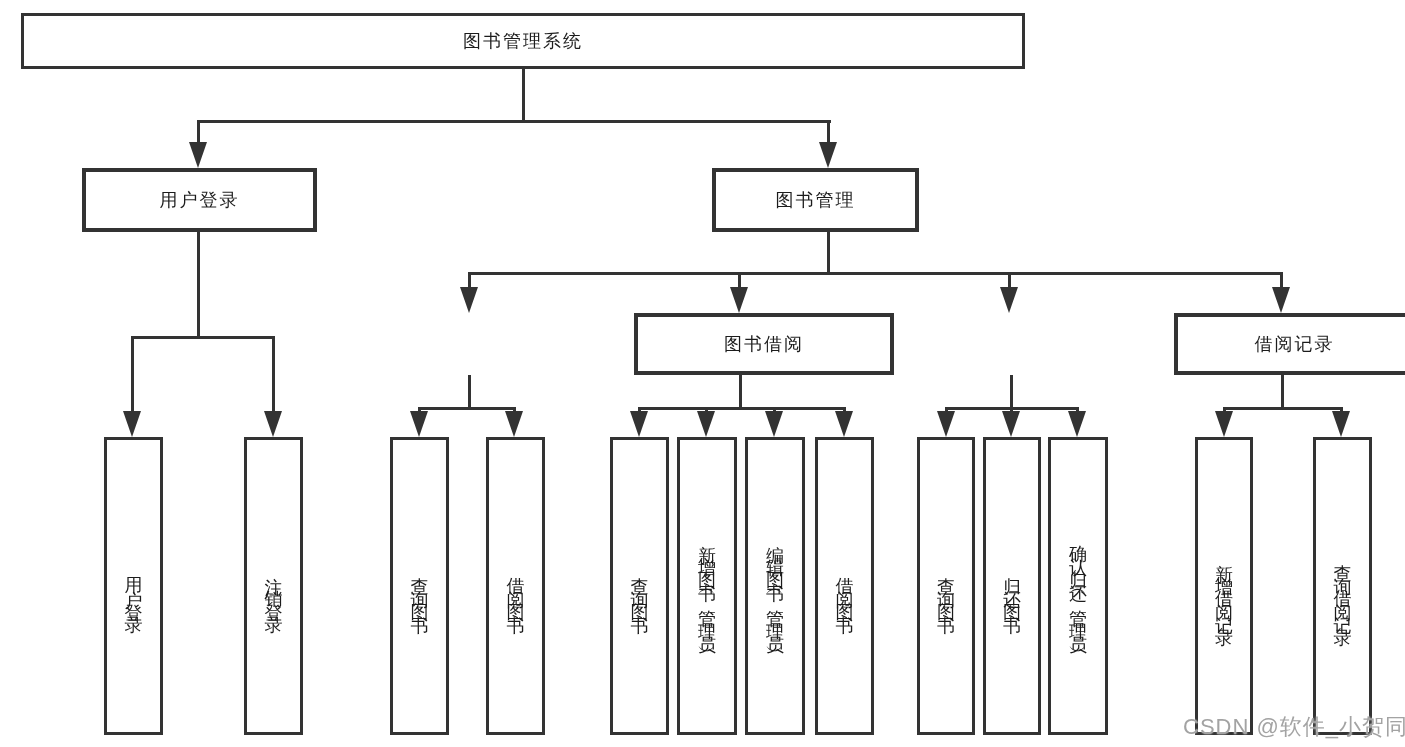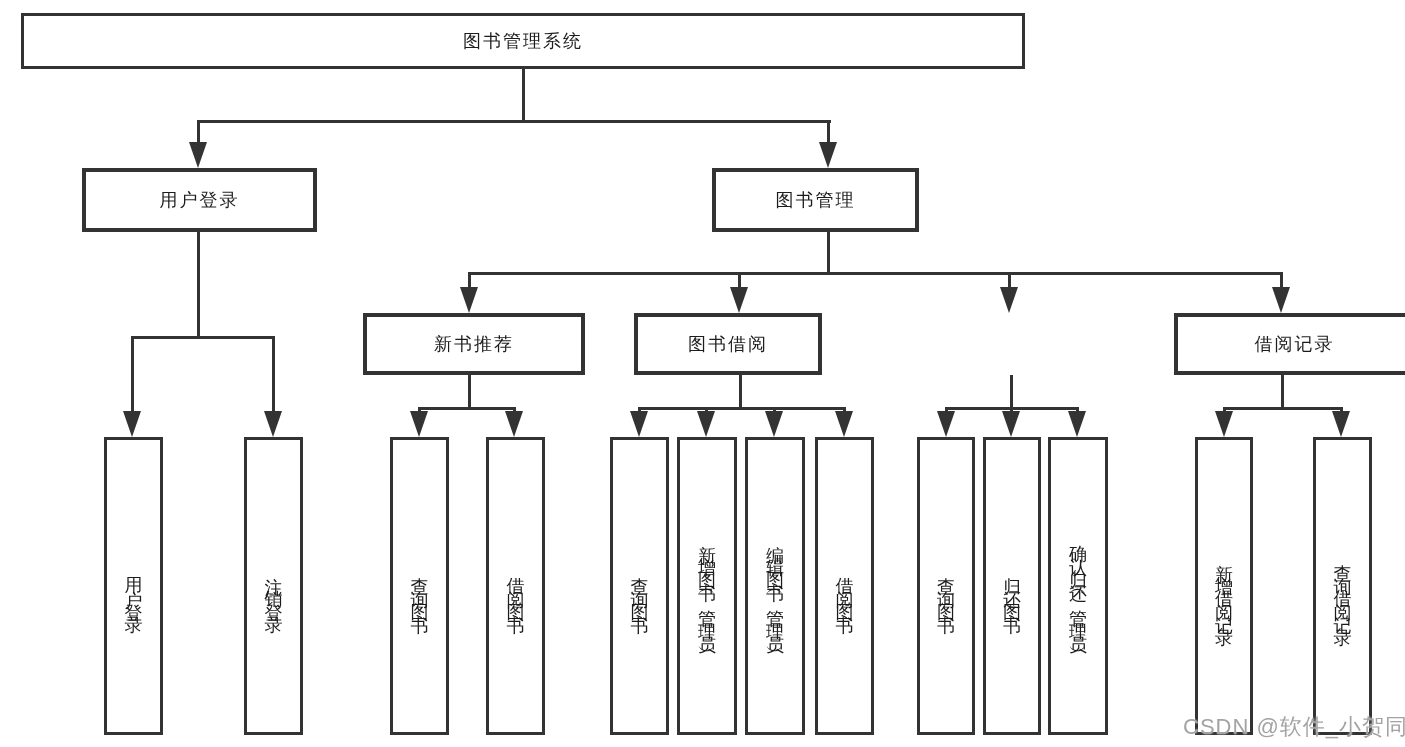--- a/index.html
+++ b/index.html
@@ -52,22 +52,21 @@
 </head>
 <body>
 
 <div class="canvas">
 
   <div class="box" style="left:21px;top:13px;width:1004px;height:56px;">图书管理系统</div>
 
   <div class="box lvl" style="left:82px;top:168px;width:235px;height:64px;">用户登录</div>
   <div class="box lvl" style="left:712px;top:168px;width:207px;height:64px;">图书管理</div>
 
-  <div class="box lvl" style="left:363px;top:313px;width:222px;height:62px;">新书推荐</div>
-  <div class="box lvl" style="left:634px;top:313px;width:188px;height:62px;">图书借阅</div>
+  <div class="box lvl" style="left:634px;top:313px;width:260px;height:62px;">图书借阅</div>
   <div class="box lvl" style="left:1174px;top:313px;width:241px;height:62px;">借阅记录</div>
 
   <div class="box vbox" style="left:104px;top:437px;width:59px;height:298px;">用户登录</div>
   <div class="box vbox" style="left:244px;top:437px;width:59px;height:298px;">注销登录</div>
 
   <div class="box vbox" style="left:390px;top:437px;width:59px;height:298px;">查询图书</div>
   <div class="box vbox" style="left:486px;top:437px;width:59px;height:298px;">借阅图书</div>
 
   <div class="box vbox" style="left:610px;top:437px;width:59px;height:298px;">查询图书</div>
   <div class="box vbox" style="left:677px;top:437px;width:60px;height:298px;">新增图书（管理员）</div>

